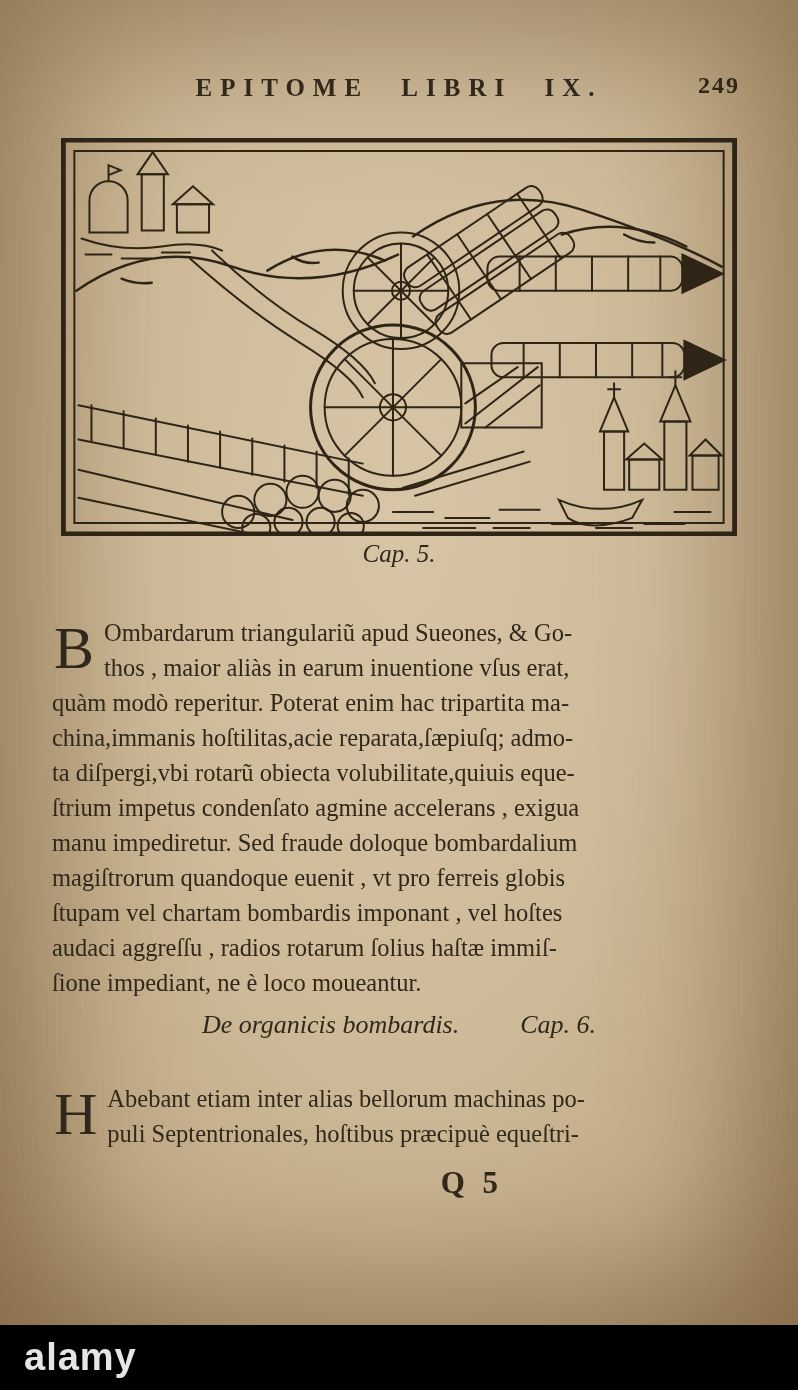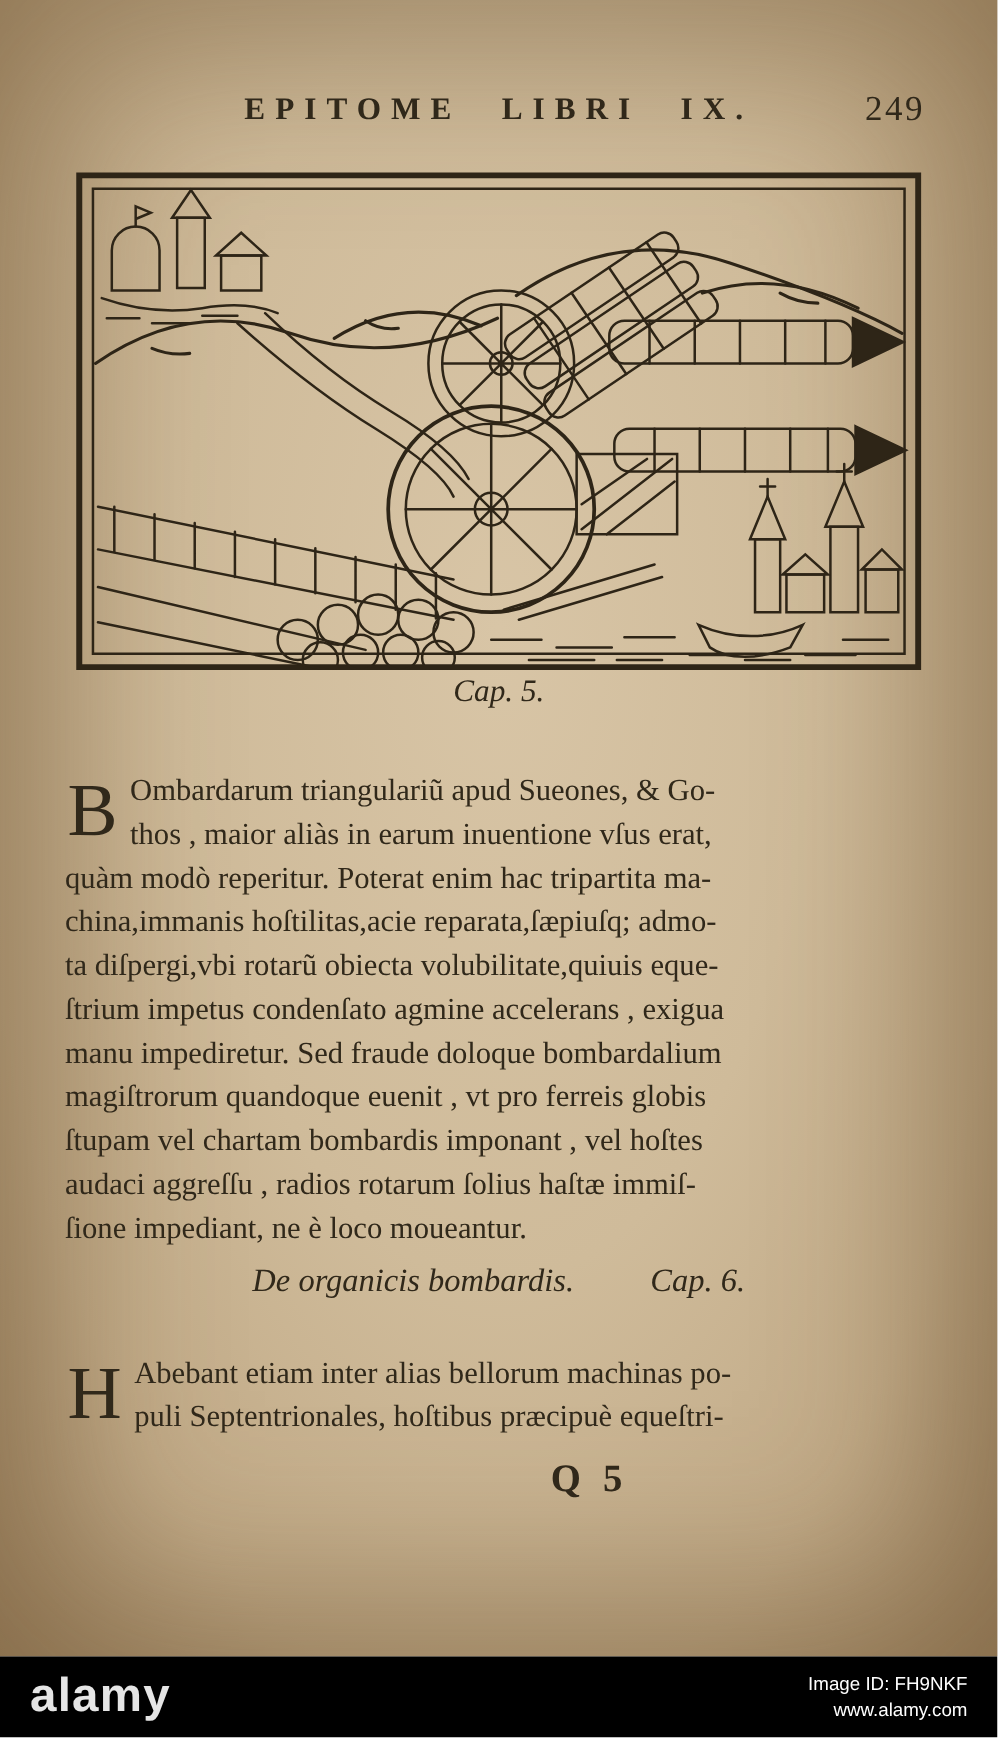--- a/index.html
+++ b/index.html
@@ -24,21 +24,21 @@
   }
 
   
   .header { position:relative; height:34px; }
   .header .title {
     text-align:center; font-size:25px; letter-spacing:8px;
     word-spacing:18px; font-weight:600;margin-top:28px;
   }
   .header .pagenum {
     position:absolute; right:6px; top:-2px;
-    font-size:28px; letter-spacing:2px; font-weight:400;
+    font-size:24px; letter-spacing:2px; font-weight:700;
   }
 
   
   .woodcut {
     margin:30px auto 0 auto;
     width:676px; height:398px;
   }
   .woodcut svg { color:#2e2517; }
   .woodcut path, .woodcut line, .woodcut rect, .woodcut circle, .woodcut polyline {
     vector-effect:non-scaling-stroke;
@@ -234,19 +234,15 @@
       <span class="dropcap">H</span><span>Abebant etiam inter alias bellorum machinas po-
 puli Septentrionales, hoſtibus præcipuè equeſtri-</span>
     </div>
 
     <div class="catchword">Q 5</div>
 
   </div>
 
   <div class="alamy-bar">
     <div class="alamy-logo">alamy</div>
-    <div class="alamy-meta">
-      <div>Image ID: FH9NKF</div>
-      <div>www.alamy.com</div>
-    </div>
   </div>
 
 </div>
 
 </body></html>

